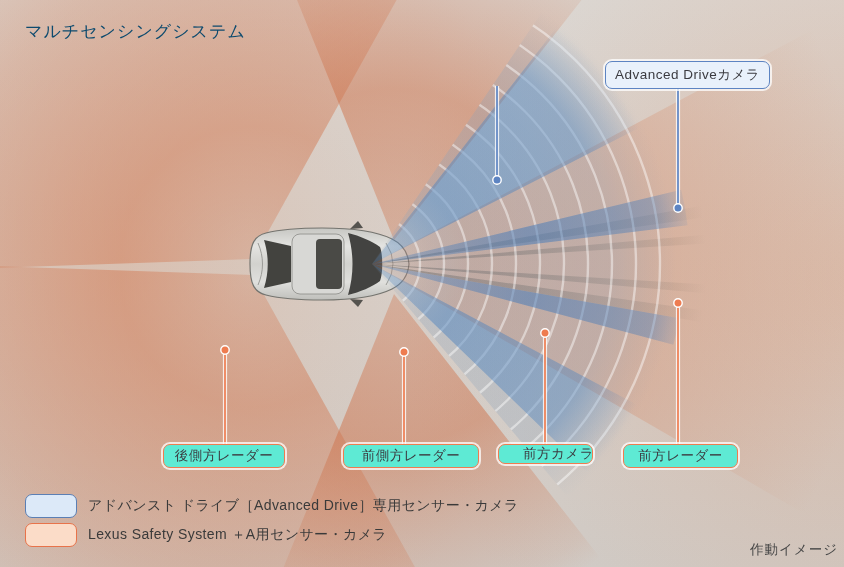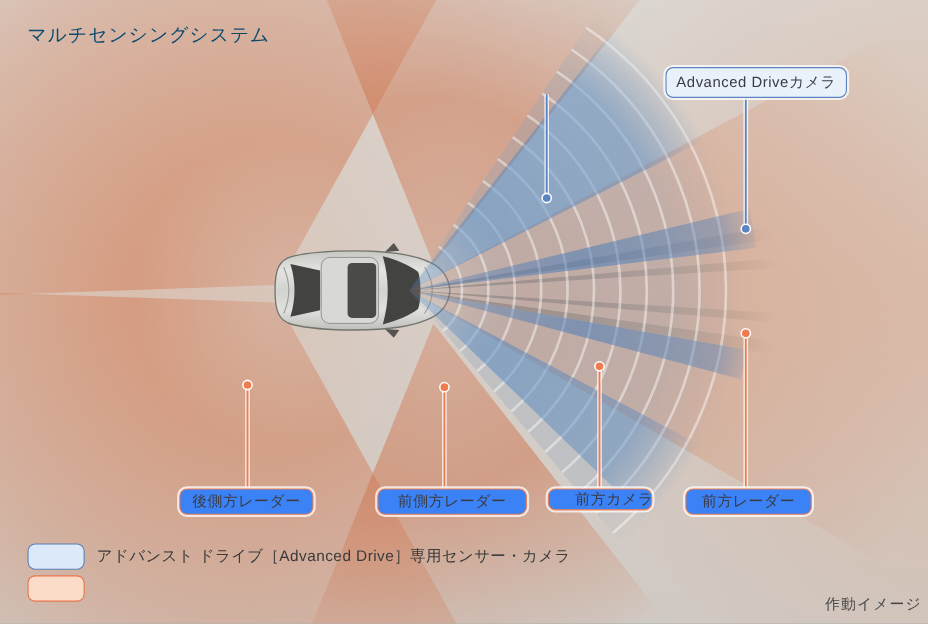--- a/index.html
+++ b/index.html
@@ -13,21 +13,21 @@
     position:absolute;left:25px;top:20px;
     font-size:17px;letter-spacing:1px;color:#0c4a6e;font-family:Liberation Mono, monospace;
   }
   .sensor-label{
     position:absolute;display:flex;align-items:center;justify-content:center;
     font-size:13.5px;color:#3b3b40;letter-spacing:0.5px;white-space:nowrap;
     border-radius:7px;box-shadow:0 0 0 2px rgba(255,255,255,.75);
     box-sizing:border-box;
   }
   .sensor-label.blue{background:#e9f1fb;border:1.5px solid #5d84c2;}
-  .sensor-label.orange{background:#3b82f6;border:1.5px solid #ee7c50;}
+  .sensor-label.orange{background:#5eead4;border:1.5px solid #ee7c50;}
   .legend{position:absolute;left:25px;top:491px;}
   .legend-row{display:flex;align-items:center;height:29px;}
   .legend-swatch{
     width:52px;height:24px;border-radius:7px;box-sizing:border-box;margin-right:11px;
   }
   .legend-swatch.blue{background:#dce9f8;border:1.6px solid #5b7fb4;}
   .legend-swatch.orange{background:#fbdcc8;border:1.6px solid #e8734a;}
   .legend-text{font-size:14px;color:#3a3a3a;letter-spacing:0.4px;}
   .footer-note{
     position:absolute;right:6px;top:541px;font-size:13.5px;color:#474747;letter-spacing:1px;
@@ -210,17 +210,18 @@
   <div class="sensor-label orange" style="left:498px;top:444px;width:95px;height:20px;padding-left:26px;">前方カメラ</div>
   <div class="sensor-label orange" style="left:623px;top:444px;width:115px;height:24px;">前方レーダー</div>
 
   <div class="legend">
     <div class="legend-row">
       <div class="legend-swatch blue"></div>
       <div class="legend-text">アドバンスト ドライブ［Advanced Drive］専用センサー・カメラ</div>
     </div>
     <div class="legend-row">
       <div class="legend-swatch orange"></div>
+      <div class="legend-text">Lexus Safety System ＋A用センサー・カメラ</div>
     </div>
   </div>
 
   <div class="footer-note">作動イメージ</div>
 </div>
 
 </body></html>

